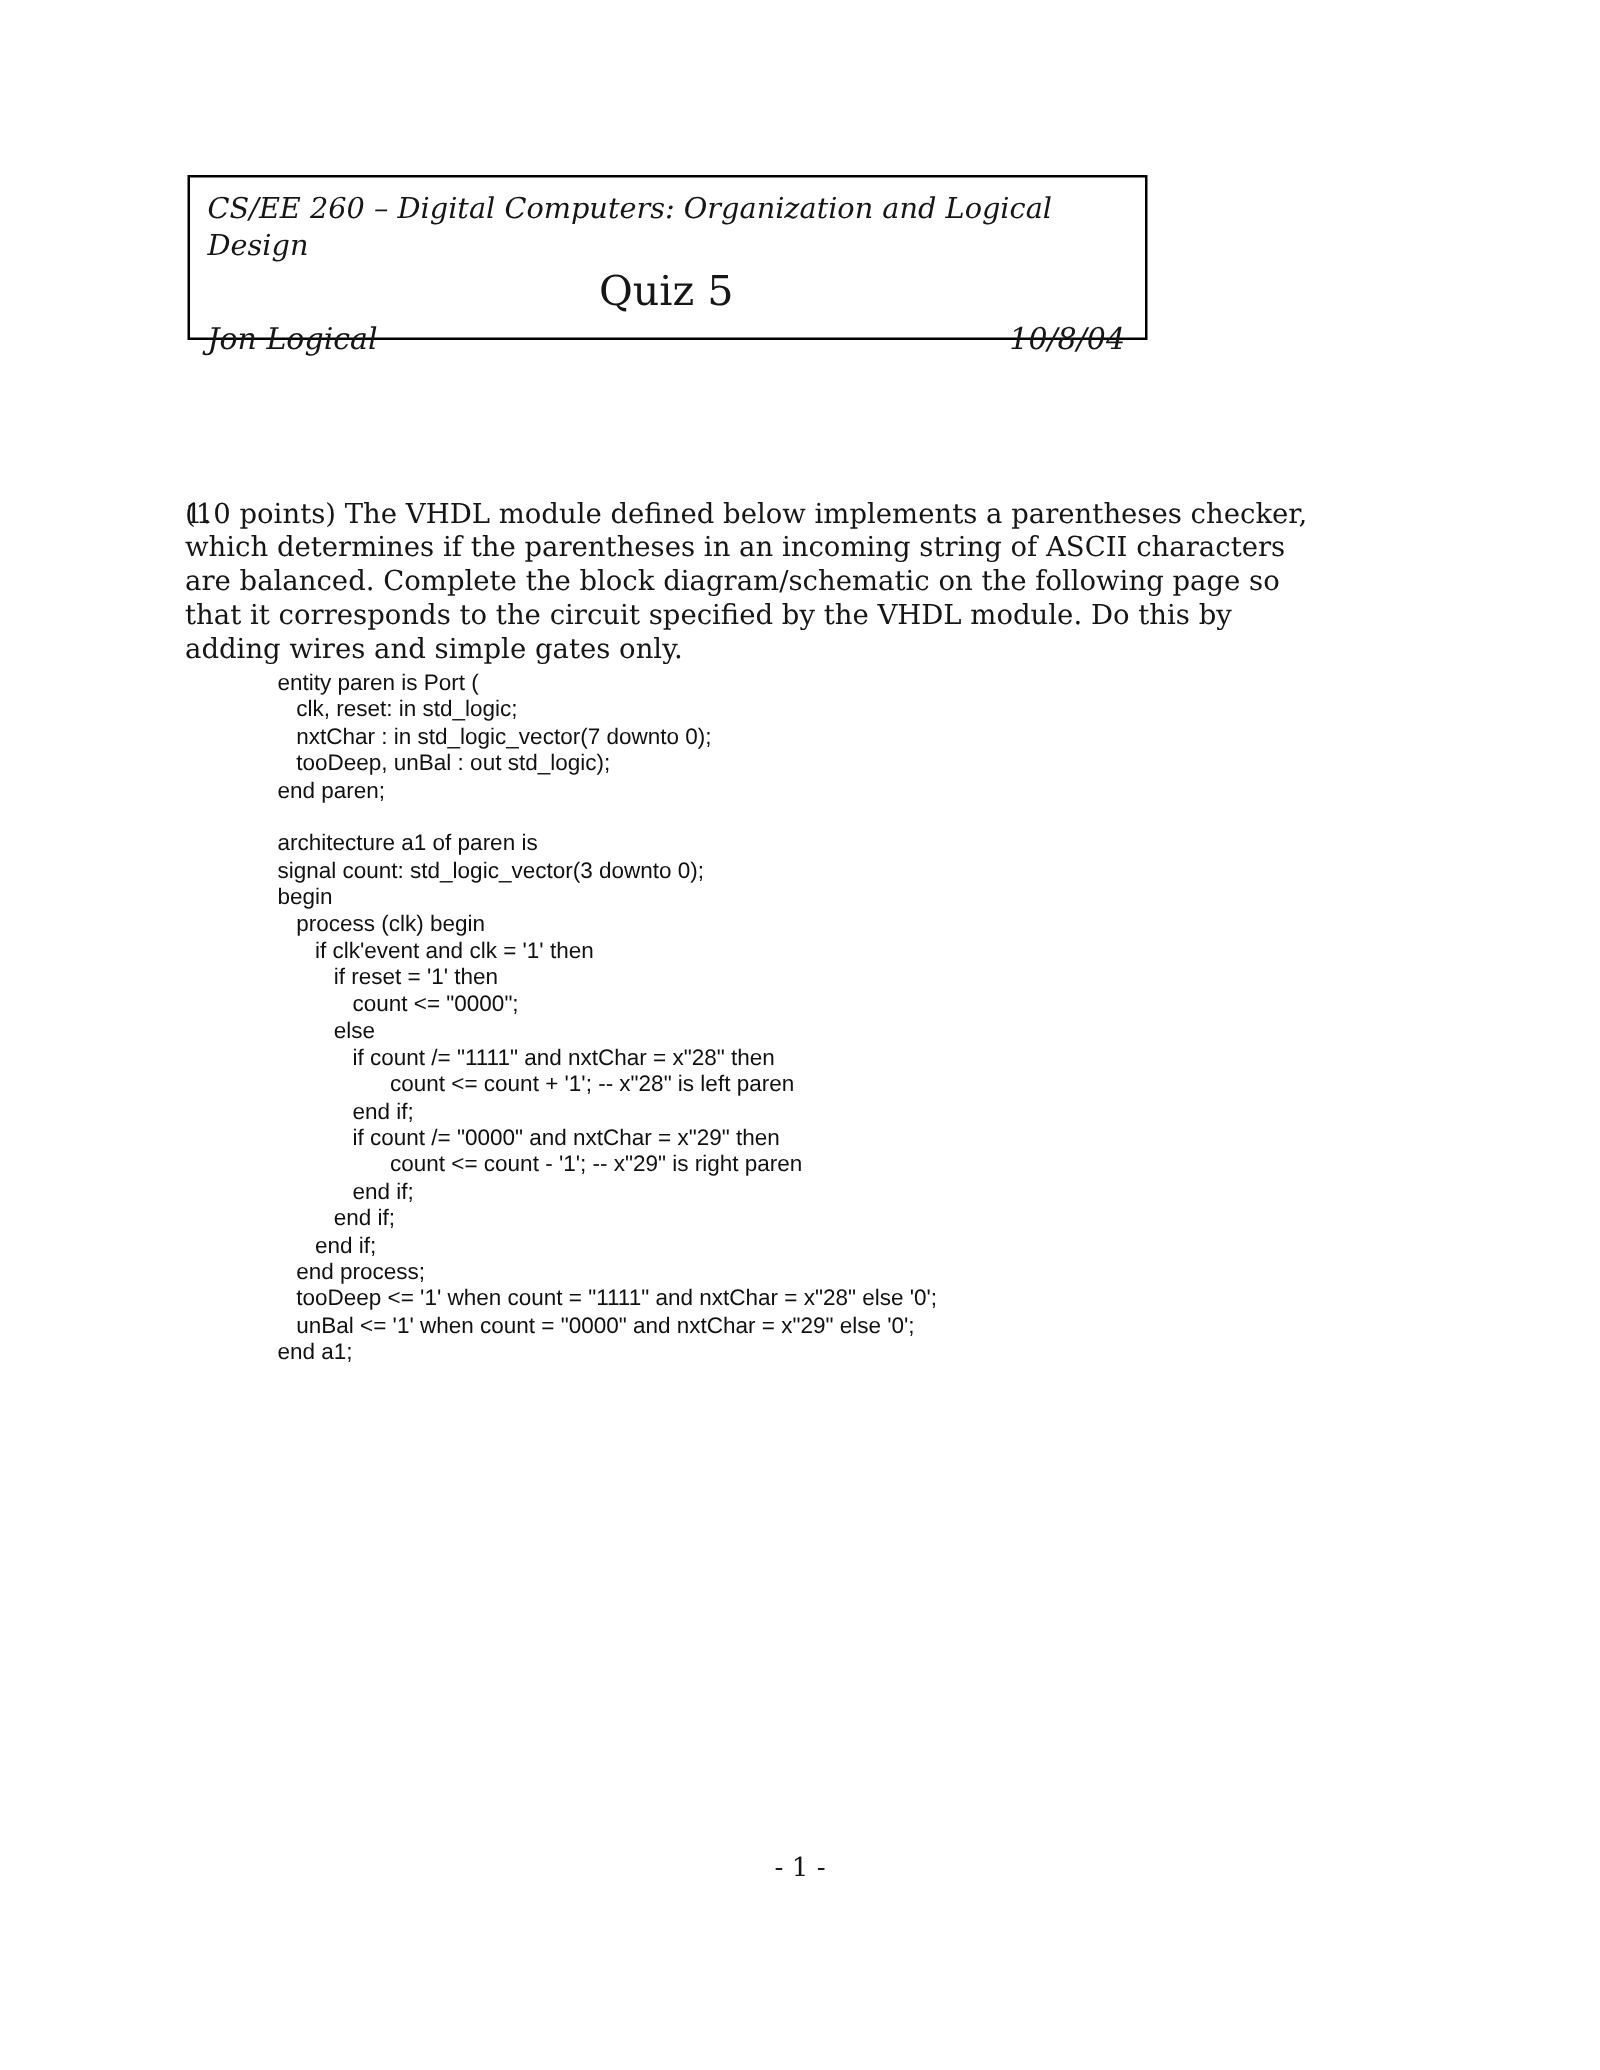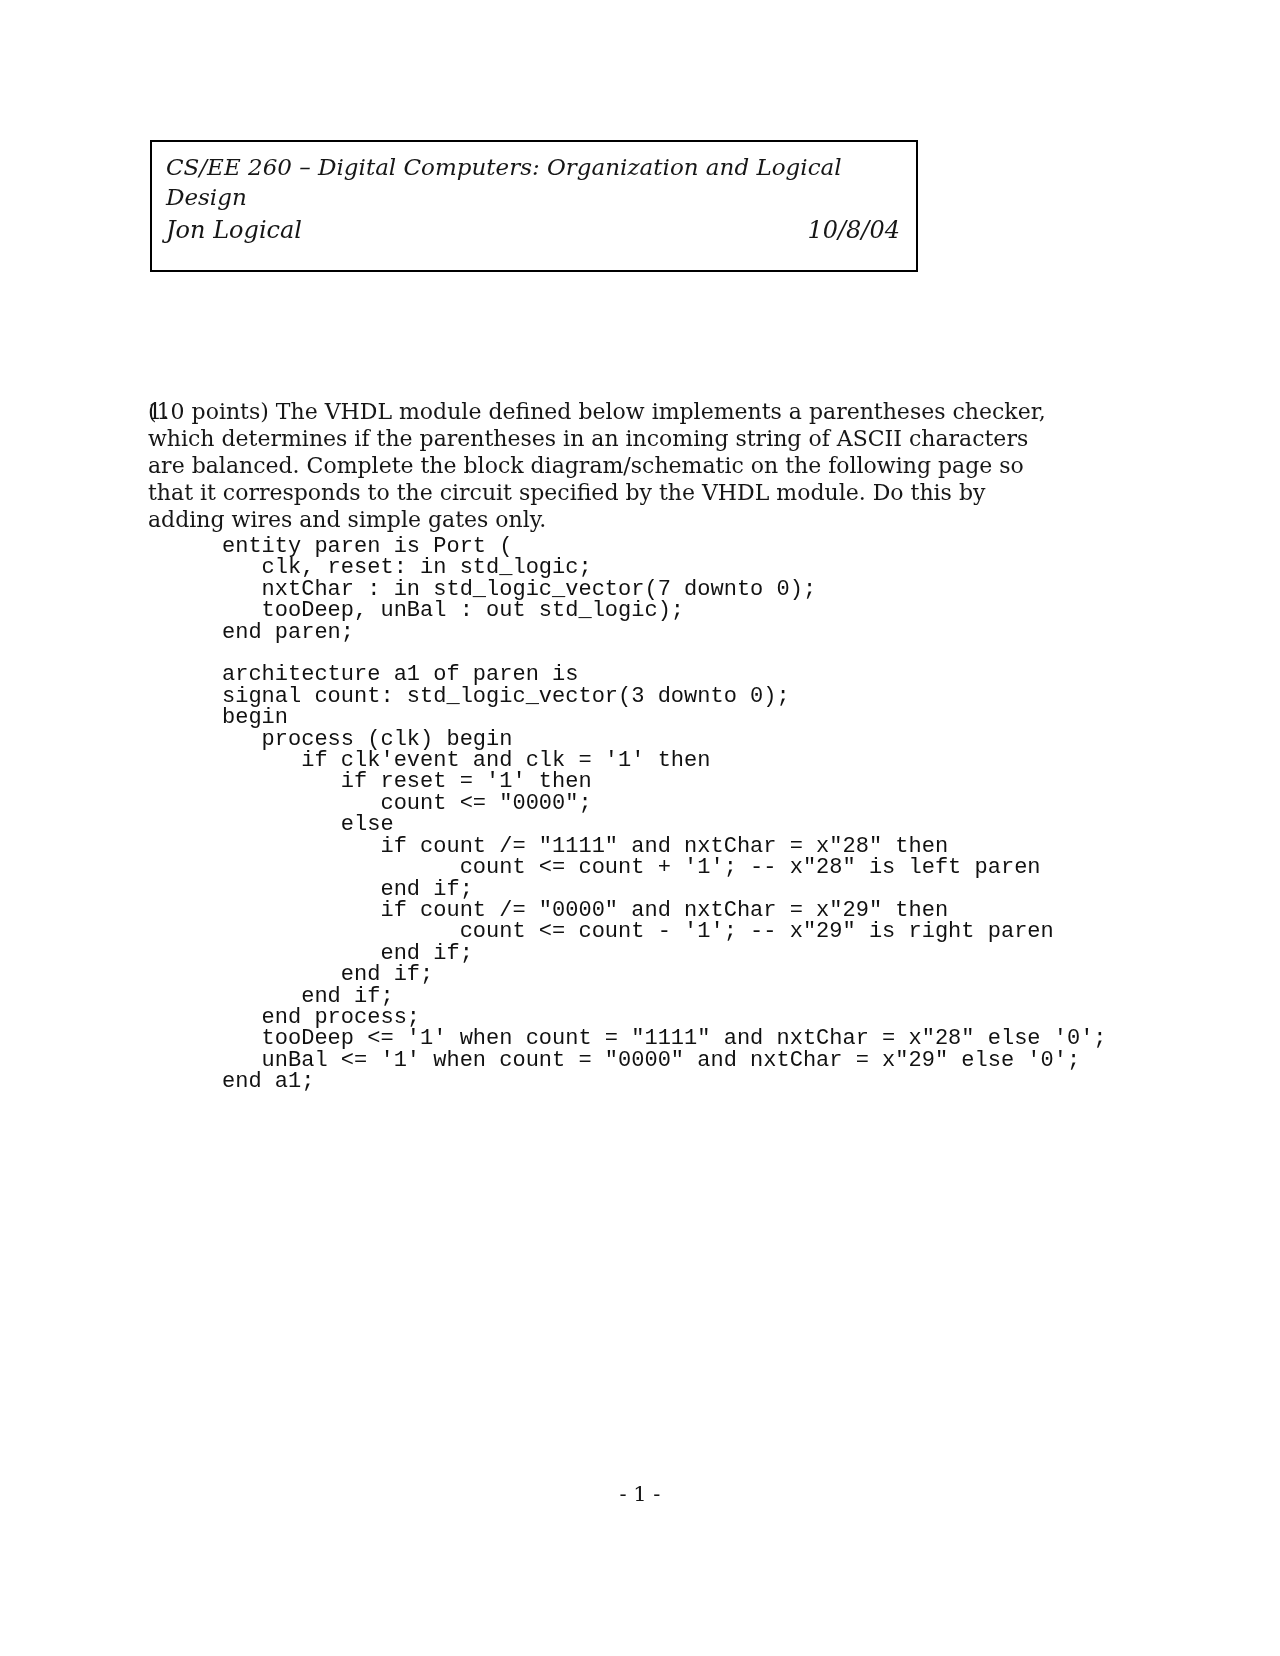--- a/index.html
+++ b/index.html
@@ -52,42 +52,43 @@
     position: absolute;
     left: 0;
     top: 0;
   }
   .question-text {
   }
   .vhdl-code {
     position: absolute;
     left: 222px;
     top: 536px;
-    font-family: Liberation Mono, monospace;
-    font-size: 22px;
+    font-family: Liberation Sans, sans-serif;
+    font-size: 18px;
     line-height: 21.4px;
     white-space: pre;
     color: #111111;
   }
   .footer {
     position: absolute;
     left: 0;
     top: 1482px;
     width: 100%;
     text-align: center;
     font-size: 21px;
   }
 </style>
 </head>
 <body>
 
 <div class="page">
 
   <div class="header-box">
     <div class="course-title">CS/EE 260 – Digital Computers: Organization and Logical Design</div>
+    <div class="quiz-title">Quiz 5</div>
     <div class="header-bottom">
       <span>Jon Logical</span>
       <span>10/8/04</span>
     </div>
   </div>
 
   <div class="question">
     <span class="question-number">1.</span>
     <div class="question-text">(10 points) The VHDL module defined below implements a parentheses checker, which determines if the parentheses in an incoming string of ASCII characters are balanced. Complete the block diagram/schematic on the following page so that it corresponds to the circuit specified by the VHDL module. Do this by adding wires and simple gates only.</div>
   </div>

